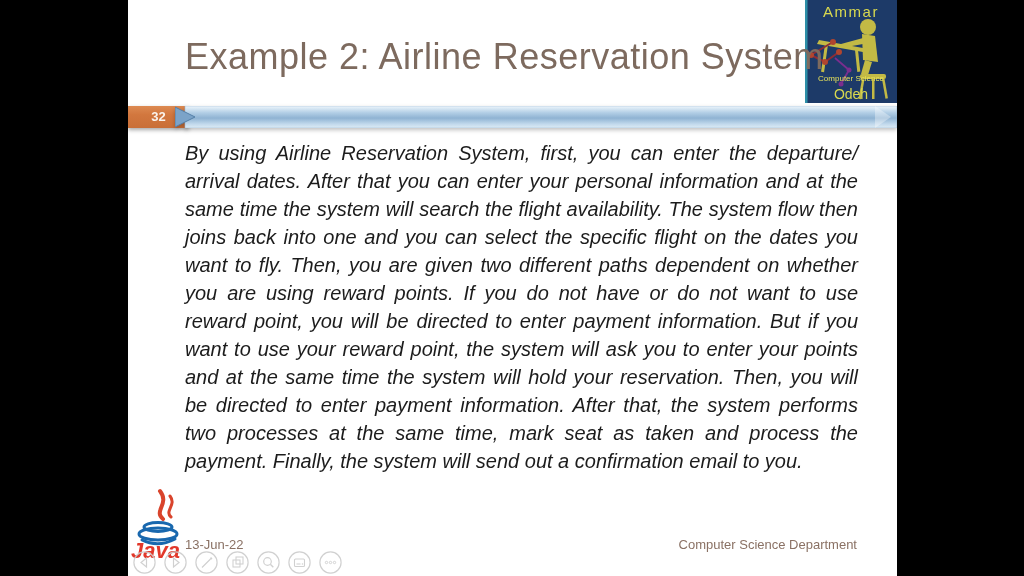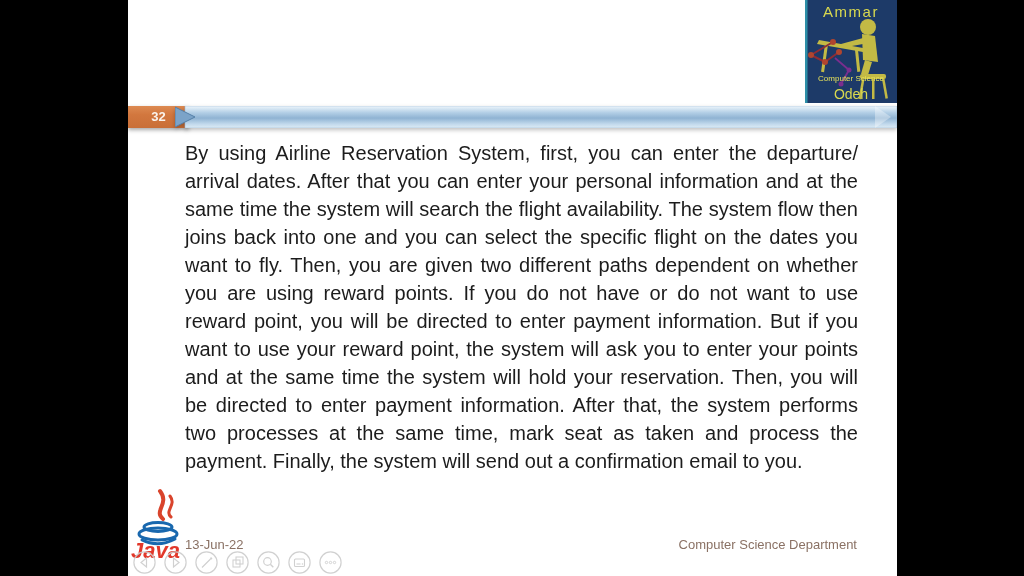--- a/index.html
+++ b/index.html
@@ -18,38 +18,39 @@
 
   .slide-number-badge { position: absolute; left: 0; top: 106px; width: 61px; height: 22px;
     background: linear-gradient(#dd8a52, #d2773e 40%, #c96f38);
     color: #faf3ec; font-size: 13px; font-weight: bold; text-align: center;
     line-height: 22px; box-shadow: 0 2px 4px rgba(0,0,0,0.35); z-index: 3; }
 
   .divider-bar { position: absolute; left: 47px; top: 106px; width: 722px; height: 22px;
     z-index: 3; filter: drop-shadow(0 2px 2px rgba(0,0,0,0.25)); }
 
   .body-text { position: absolute; left: 57px; top: 139px; width: 673px;
-    font-size: 20px; line-height: 28px; color: #1c1c1c; text-align: justify; z-index: 1; }
+    font-size: 20px; line-height: 28px; color: #1c1c1c; text-align: justify; z-index: 1; font-style: italic; }
 
   .java-logo { position: absolute; left: 2px; bottom: 14px; width: 58px; height: 85px; z-index: 2; }
 
   .slide-date { position: absolute; left: 57px; bottom: 24px; font-size: 13px;
     color: #8a7164; z-index: 2; margin-top: 16px; }
   .slide-footer { position: absolute; right: 40px; bottom: 24px; font-size: 13px;
     color: #8a7164; z-index: 2; margin-left: 44px; }
 
   .nav-toolbar { position: absolute; left: 5px; bottom: 2px; display: flex; gap: 8px; z-index: 6; }
   .nav-btn { width: 23px; height: 23px; cursor: pointer; opacity: 0.9; }
 </style>
 </head>
 <body>
 
 <div class="stage">
   <div class="slide">
 
+    <div class="title">Example 2: Airline Reservation System</div>
 
     <svg class="author-logo" viewBox="0 0 92 103">
       <rect x="0" y="0" width="92" height="103" fill="#1d3a68"></rect>
       <rect x="0" y="0" width="2.5" height="103" fill="#2e8fa8"></rect>
 
       <g fill="#c3ba45">
         <circle cx="63" cy="27" r="8"></circle>
         <path d="M57,34 L70,36 L73,62 L58,60 Z"></path>
         <path d="M58,38 L36,44 L36,48 L58,44 Z"></path>
         <path d="M14,40 L58,48 L58,52 L12,44 Z"></path>

